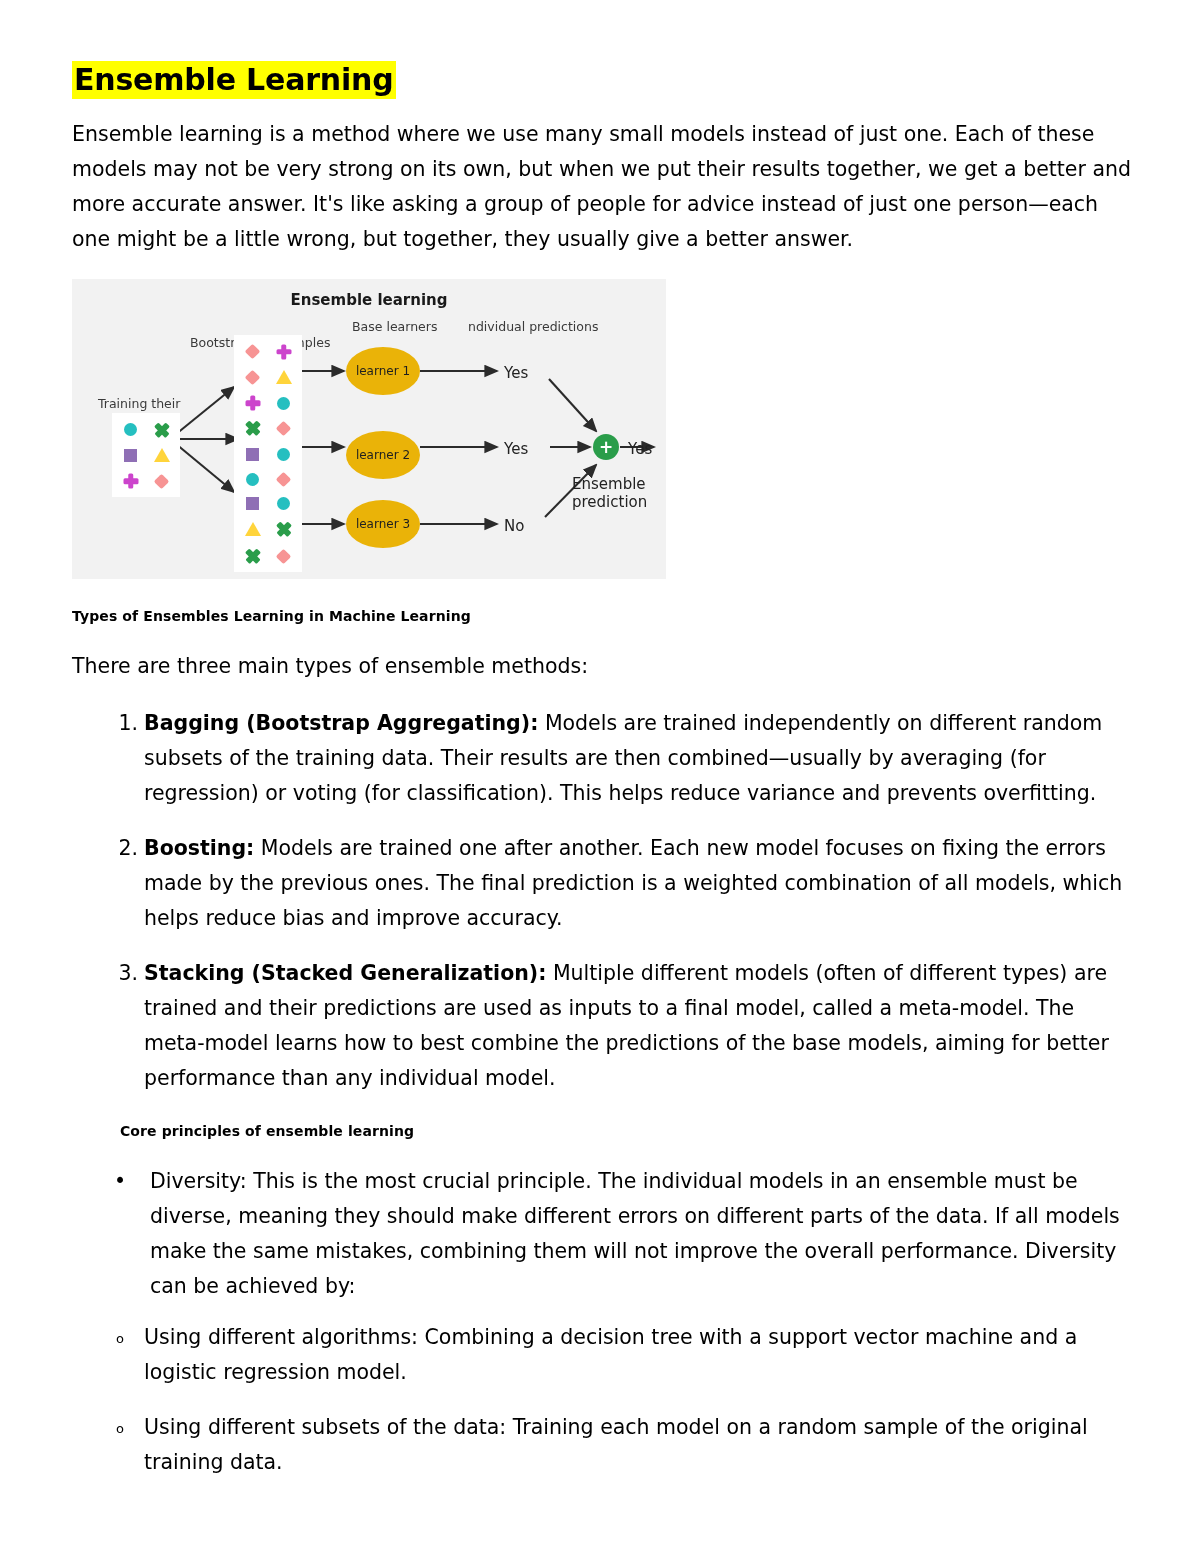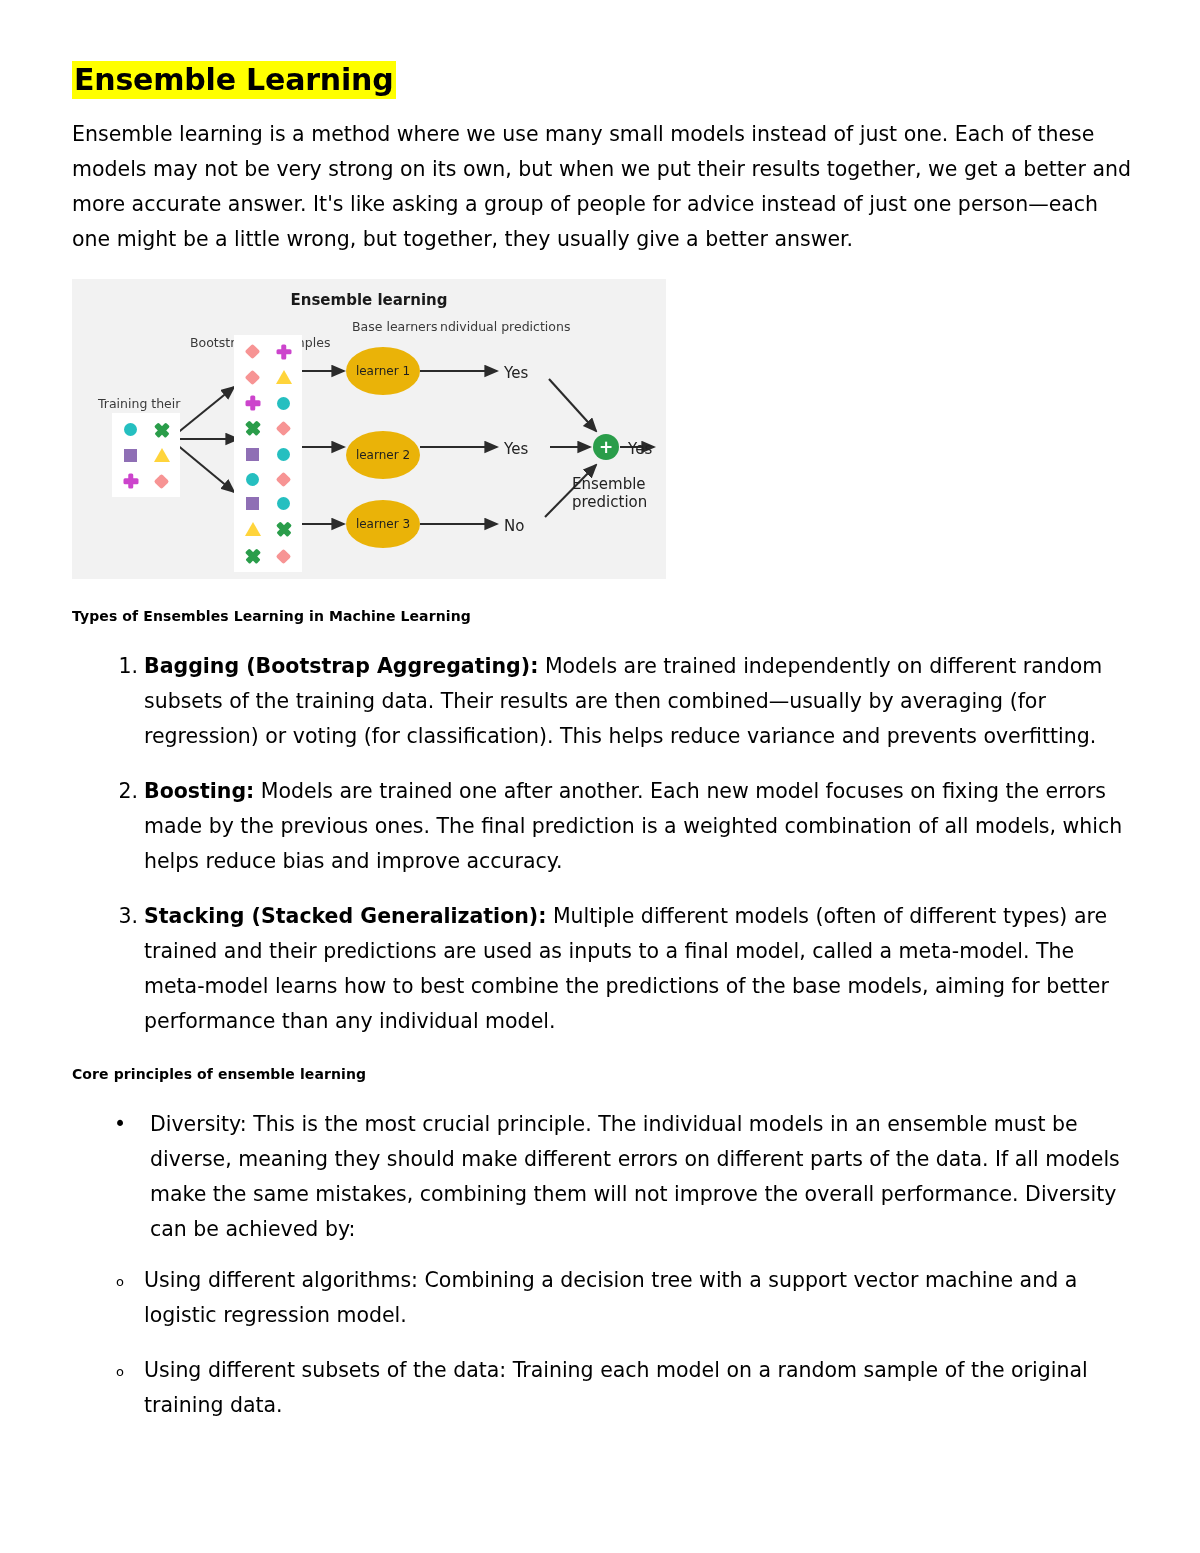--- a/index.html
+++ b/index.html
@@ -207,21 +207,21 @@
     <h1 class="doc-title"><span class="hl">Ensemble Learning</span></h1>
 
     <p class="body-text">Ensemble learning is a method where we use many small models instead of just one. Each of these models may not be very strong on its own, but when we put their results together, we get a better and more accurate answer. It's like asking a group of people for advice instead of just one person—each one might be a little wrong, but together, they usually give a better answer.</p>
 
     <div class="figure">
 
       <div class="fig-title">Ensemble learning</div>
 
       <div class="fig-label" style="left:118px; top:56px;">Bootstrapped samples</div>
       <div class="fig-label" style="left:280px; top:40px;">Base learners</div>
-      <div class="fig-label" style="left:368px; top:40px;">ndividual predictions</div>
+      <div class="fig-label" style="left:396px; top:40px;">ndividual predictions</div>
 
       <div class="fig-label" style="left:26px; top:117px;">Training their</div>
 
       <svg class="arrows" width="594" height="300" viewBox="0 0 594 300">
         <defs>
           <marker id="ah" markerWidth="7" markerHeight="7" refX="6" refY="3" orient="auto">
             <path d="M0,0 L7,3 L0,6 z" fill="#2b2b2b"></path>
           </marker>
         </defs>
         <g stroke="#2b2b2b" stroke-width="2.1" fill="none" marker-end="url(#ah)">
@@ -295,34 +295,35 @@
       <div class="combiner" style="left:521px; top:155px;">+</div>
 
       <div class="fig-text" style="left:556px; top:161px;">Yes</div>
 
       <div class="fig-text" style="left:500px; top:196px;">Ensemble</div>
       <div class="fig-text" style="left:500px; top:214px;">prediction</div>
     </div>
 
     <h2 class="section-heading">Types of Ensembles Learning in Machine Learning</h2>
 
+    <p class="body-text">There are three main types of ensemble methods:</p>
 
     <ol class="numbered">
       <li>
         <span class="marker">1.</span><span class="bold">Bagging (Bootstrap Aggregating):</span><span> Models are trained independently on different random subsets of the training data. Their results are then combined—usually by averaging (for regression) or voting (for classification). This helps reduce variance and prevents overfitting.</span>
       </li>
       <li>
         <span class="marker">2.</span><span class="bold">Boosting:</span><span> Models are trained one after another. Each new model focuses on fixing the errors made by the previous ones. The final prediction is a weighted combination of all models, which helps reduce bias and improve accuracy.</span>
       </li>
       <li>
         <span class="marker">3.</span><span class="bold">Stacking (Stacked Generalization):</span><span> Multiple different models (often of different types) are trained and their predictions are used as inputs to a final model, called a meta-model. The meta-model learns how to best combine the predictions of the base models, aiming for better performance than any individual model.</span>
       </li>
     </ol>
 
-    <h2 class="section-heading" style="margin-top:4px;">Core principles of ensemble learning</h2>
+    <h2 class="section-heading" style="margin-top:4px;margin-left:48px;">Core principles of ensemble learning</h2>
 
     <ul class="bulleted">
       <li>
         <span class="marker">•</span><span>Diversity: This is the most crucial principle. The individual models in an ensemble must be diverse, meaning they should make different errors on different parts of the data. If all models make the same mistakes, combining them will not improve the overall performance. Diversity can be achieved by:</span>
       </li>
     </ul>
 
     <ul class="sub-bulleted">
       <li>
         <span class="marker">o</span><span>Using different algorithms: Combining a decision tree with a support vector machine and a logistic regression model.</span>

